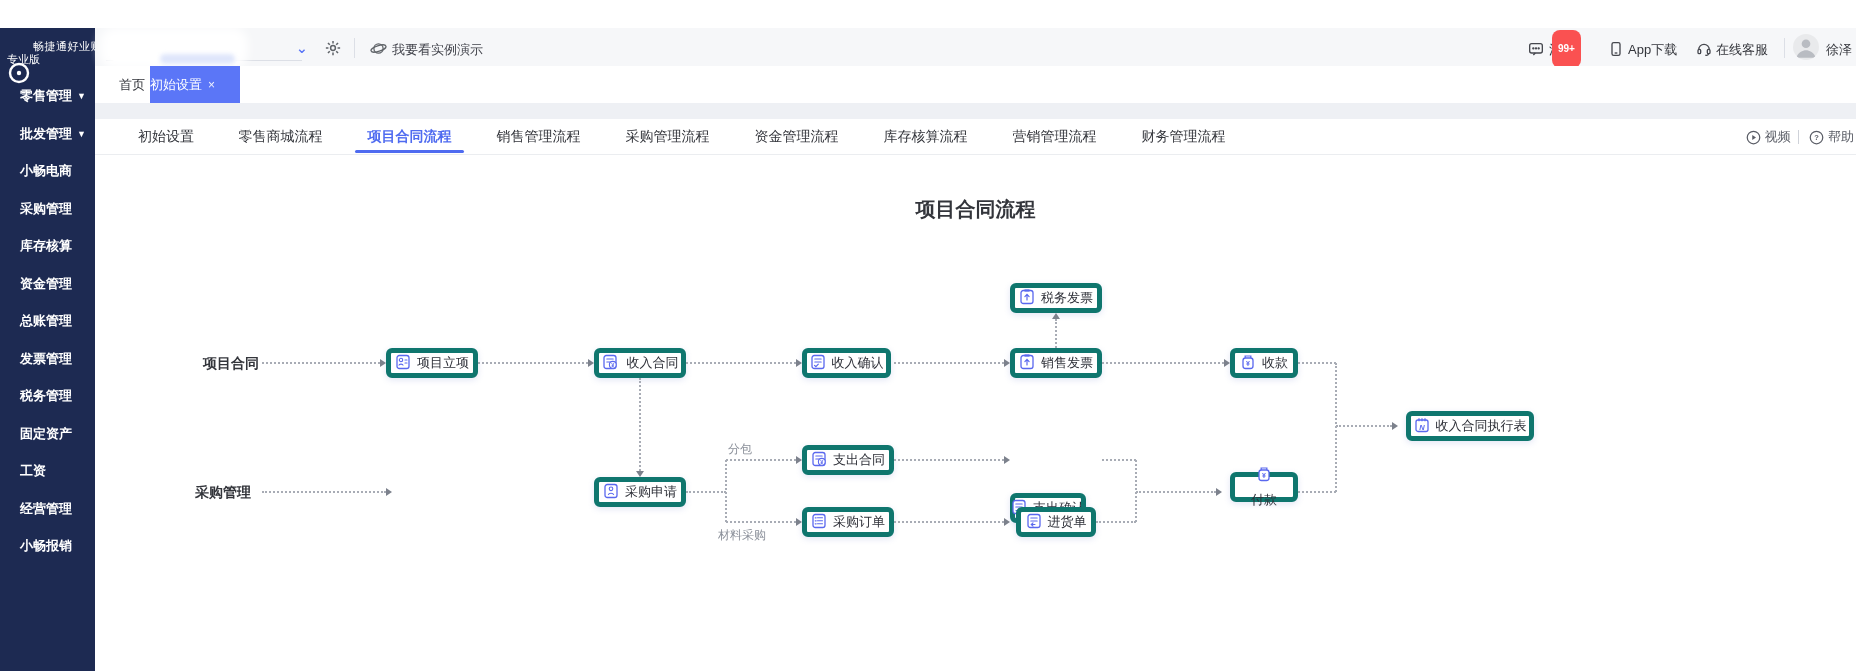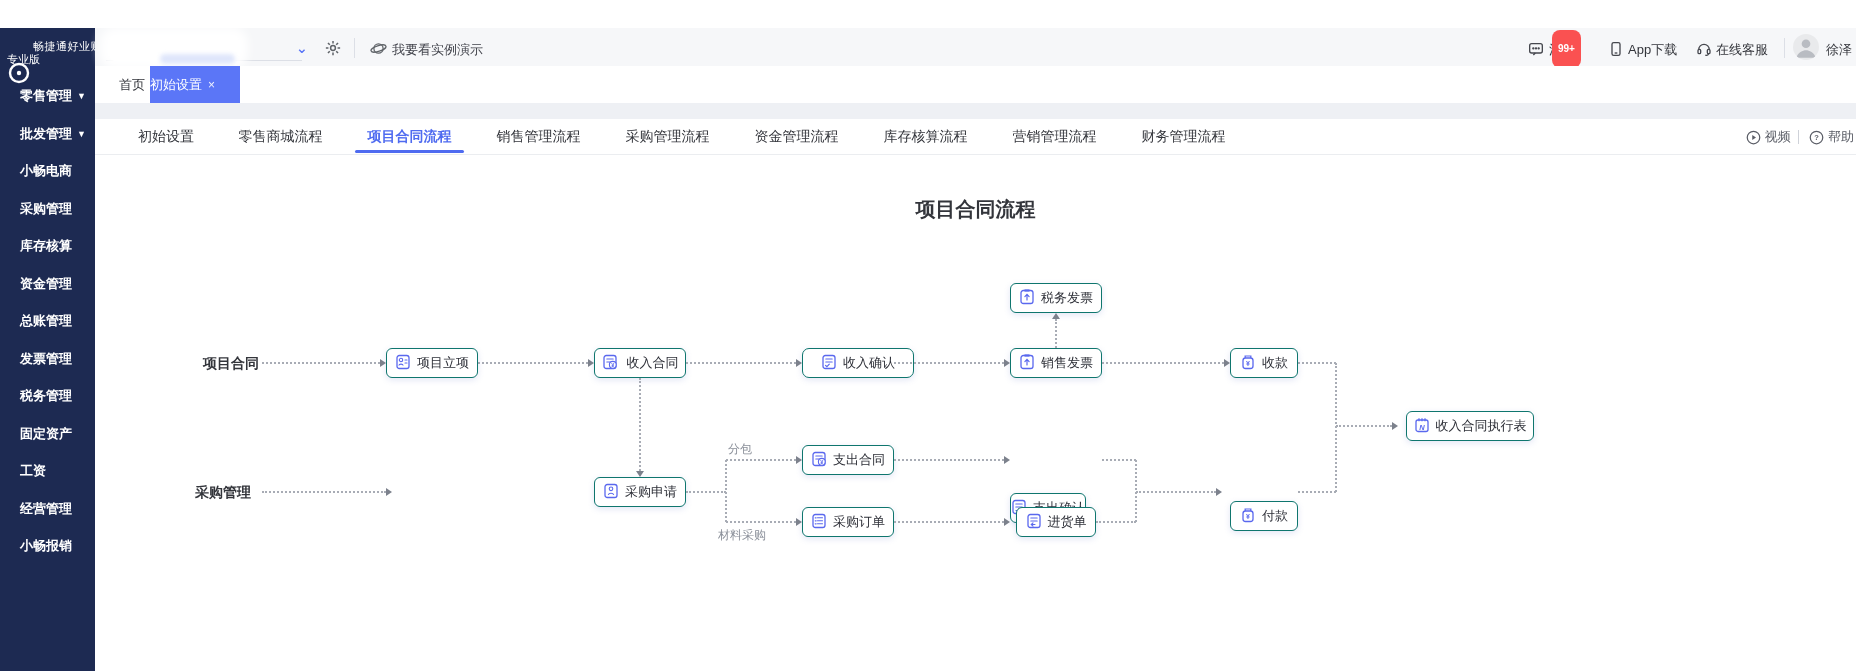--- a/index.html
+++ b/index.html
@@ -51,21 +51,21 @@
   .subtab.active{color:#4f6bf0;font-weight:bold;}
   .subtab.active::after{content:"";position:absolute;left:4px;right:4px;bottom:1px;height:3px;
           background:#4f6bf0;border-radius:2px;}
   #vid-help{top:128px;right:2px;height:20px;font-size:13px;color:#5a5d66;}
   #vid-help span{vertical-align:middle;}
   .vh-div{display:inline-block;width:1px;height:14px;background:#cfd2d9;margin:0 7px;vertical-align:-2px;}
   
   #canvas{left:95px;top:155px;width:1761px;height:516px;background:#fff;}
   #flow-title{left:95px;right:0;top:196px;text-align:center;font-size:20px;font-weight:bold;color:#33353b;}
   .row-label{position:absolute;width:70px;font-size:14px;font-weight:bold;color:#33353b;white-space:nowrap;}
-  .node{position:absolute;height:30px;background:#fff;border:1px solid #0f766e;border-radius:6px;
+  .node{position:absolute;height:30px;background:#fff;border:5px solid #0f766e;border-radius:6px;
         box-shadow:0 2px 6px rgba(100,115,200,.18);display:flex;align-items:center;justify-content:center;
         gap:6px;font-size:13px;color:#2e3038;white-space:nowrap;cursor:pointer;box-sizing:border-box;}
   .node svg{flex:0 0 auto;}
   .hline{position:absolute;border-top:2px dotted #a8acb5;height:0;}
   .vline{position:absolute;border-left:2px dotted #a8acb5;width:0;}
   .head{position:absolute;width:0;height:0;}
   .head.right{border-top:4px solid transparent;border-bottom:4px solid transparent;border-left:6px solid #7c818c;}
   .head.up{border-left:4px solid transparent;border-right:4px solid transparent;border-bottom:6px solid #7c818c;}
   .head.down{border-left:4px solid transparent;border-right:4px solid transparent;border-top:6px solid #7c818c;}
   .edge-label{position:absolute;font-size:12px;color:#8a8f99;white-space:nowrap;}
@@ -213,21 +213,21 @@
     </div>
     <div class="node" style="left: 594px; top: 348px; width: 92px; gap: 9px;">
       <span><svg width="16" height="16" viewBox="0 0 16 16">
           <rect x="2" y="1.5" width="12" height="13" rx="2.3" fill="#fff" stroke="#5a68ee" stroke-width="1.3"></rect>
           <path d="M4.8 5h6.4M4.8 8h3.5" stroke="#5a68ee" stroke-width="1.1" stroke-linecap="round"></path>
           <circle cx="10.8" cy="10.8" r="3.4" fill="#fff" stroke="#5a68ee" stroke-width="1.1"></circle>
           <text x="10.8" y="13" text-anchor="middle" font-size="5.5" font-weight="bold" fill="#5a68ee">¥</text>
         </svg></span>
       <span>收入合同</span>
     </div>
-    <div class="node" style="left: 802px; top: 348px; width: 112px; border-radius: 7px;">
+    <div class="node" style="left: 802px; top: 348px; width: 89px;">
       <span><svg width="16" height="16" viewBox="0 0 16 16">
           <rect x="2" y="1.5" width="12" height="13" rx="2.3" fill="#fff" stroke="#5a68ee" stroke-width="1.3"></rect>
           <path d="M4.8 5h6.4M4.8 8h6.4" stroke="#5a68ee" stroke-width="1.1" stroke-linecap="round"></path>
           <path d="M4.5 11.3l1.4 1.4 2.4-2.6" fill="none" stroke="#5a68ee" stroke-width="1.2" stroke-linecap="round"></path>
         </svg></span>
       <span>收入确认</span>
     </div>
     <div class="node" style="left: 1010px; top: 283px; width: 92px;">
       <span><svg width="16" height="16" viewBox="0 0 16 16">
           <rect x="2" y="1.5" width="12" height="13" rx="2.3" fill="#fff" stroke="#5a68ee" stroke-width="1.3"></rect>
@@ -294,21 +294,21 @@
       <span>采购订单</span>
     </div>
     <div class="node" style="left: 1016px; top: 507px; width: 80px;">
       <span><svg width="16" height="16" viewBox="0 0 16 16">
           <rect x="2" y="1.5" width="12" height="13" rx="2.3" fill="#fff" stroke="#5a68ee" stroke-width="1.3"></rect>
           <path d="M4.8 5h6.4M4.8 8h6.4" stroke="#5a68ee" stroke-width="1.1" stroke-linecap="round"></path>
           <path d="M9 11.5H5.6M7 9.8l-1.8 1.7L7 13.2" fill="none" stroke="#5a68ee" stroke-width="1.1" stroke-linecap="round"></path>
         </svg></span>
       <span>进货单</span>
     </div>
-    <div class="node" style="left: 1230px; top: 501px; width: 68px;">
+    <div class="node" style="left: 1230px; top: 472px; width: 68px; flex-direction: column;">
       <span><svg width="16" height="16" viewBox="0 0 16 16">
           <rect x="3" y="4" width="10" height="10.5" rx="2.5" fill="#fff" stroke="#5a68ee" stroke-width="1.3"></rect>
           <path d="M4.5 2h7M5.2 4V2.6M10.8 4V2.6" stroke="#5a68ee" stroke-width="1.2"></path>
           <text x="8" y="12.2" text-anchor="middle" font-size="7" font-weight="bold" fill="#5a68ee">¥</text>
         </svg></span>
       <span>付款</span>
     </div>
     <div class="edge-label" style="left: 728px; top: 441px;">分包</div>
     <div class="edge-label" style="left: 718px; top: 527px;">材料采购</div>
     <div class="hline" style="left: 262px; top: 362px; width: 118px;"></div>

